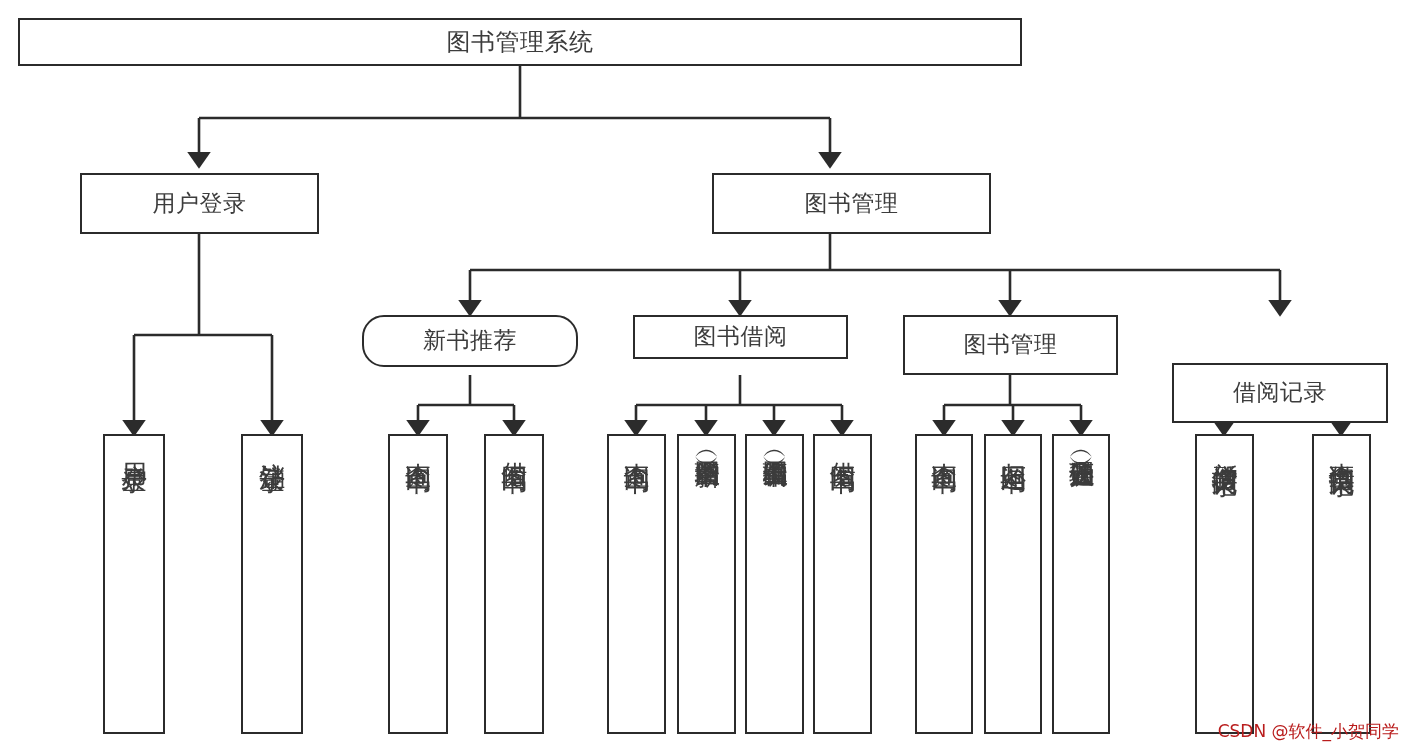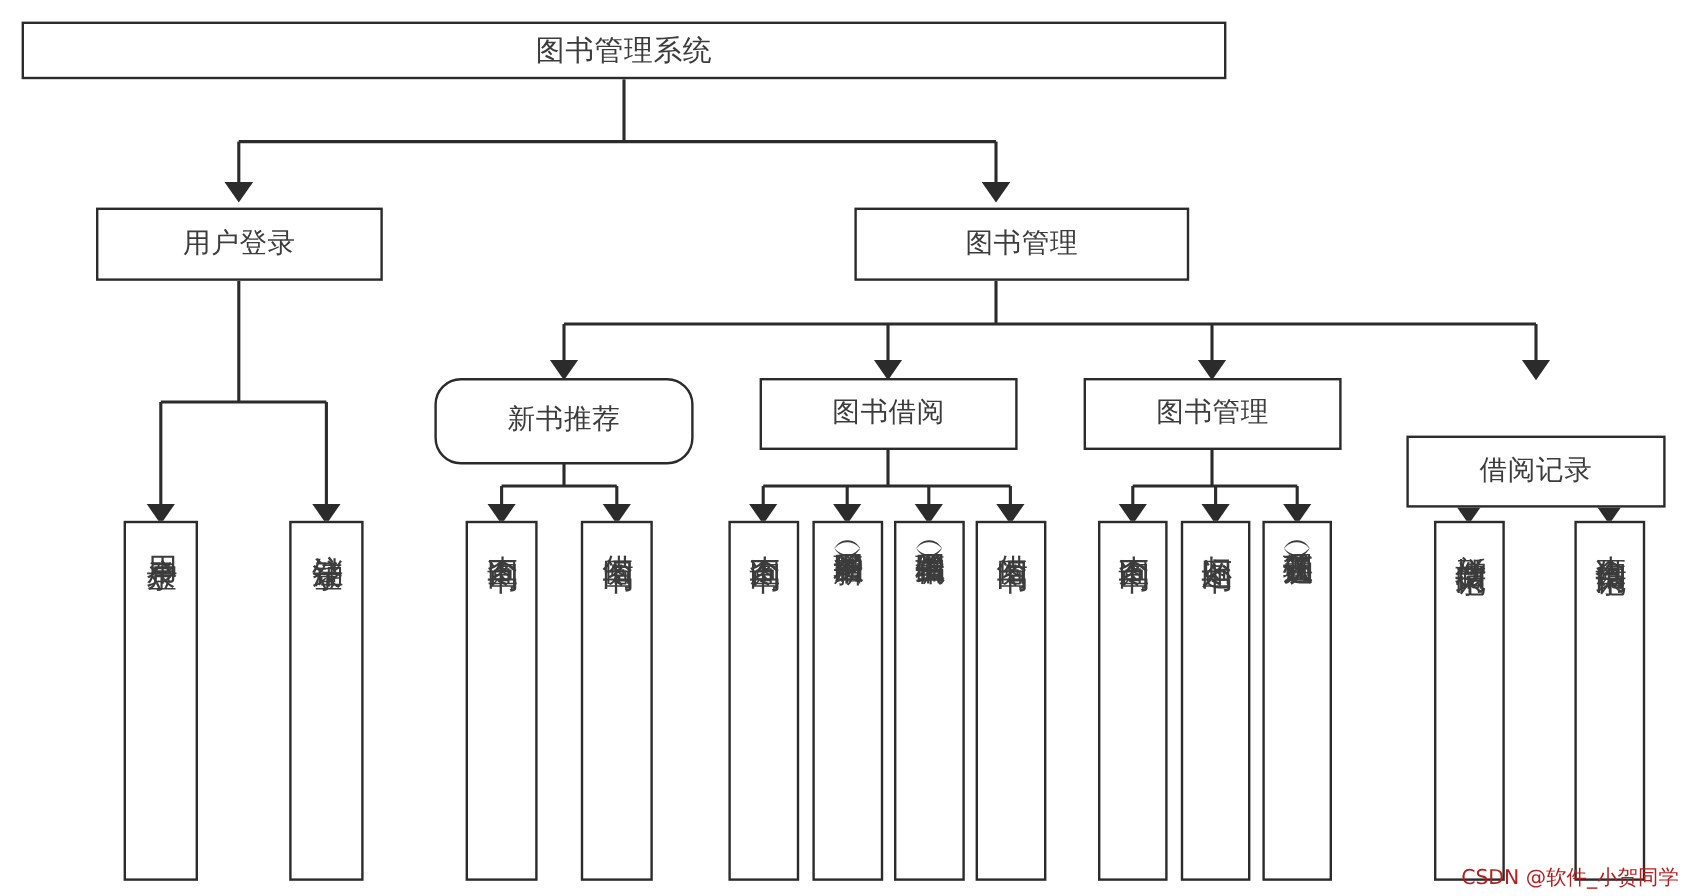--- a/index.html
+++ b/index.html
@@ -137,24 +137,24 @@
     <span class="node-label">图书管理系统</span>
   </div>
 
   <div class="node h-node" style="left:80px; top:173px; width:239px; height:61px;">
     <span class="node-label">用户登录</span>
   </div>
   <div class="node h-node" style="left:712px; top:173px; width:279px; height:61px;">
     <span class="node-label">图书管理</span>
   </div>
 
-  <div class="node h-node" style="left:362px; top:315px; width:216px; height:72px;border-radius:22px;">
+  <div class="node h-node" style="left:362px; top:315px; width:216px; height:52px;border-radius:22px;">
     <span class="node-label">新书推荐</span>
   </div>
-  <div class="node h-node" style="left:633px; top:315px; width:215px; height:60px;">
+  <div class="node h-node" style="left:633px; top:315px; width:215px; height:44px;">
     <span class="node-label">图书借阅</span>
   </div>
   <div class="node h-node" style="left:903px; top:315px; width:215px; height:60px;">
     <span class="node-label">图书管理</span>
   </div>
   <div class="node h-node" style="left:1172px; top:315px; width:216px; height:60px;margin-top:48px;">
     <span class="node-label">借阅记录</span>
   </div>
 
   <div class="node v-node" style="left:103px; top:434px; width:62px; height:300px;">

